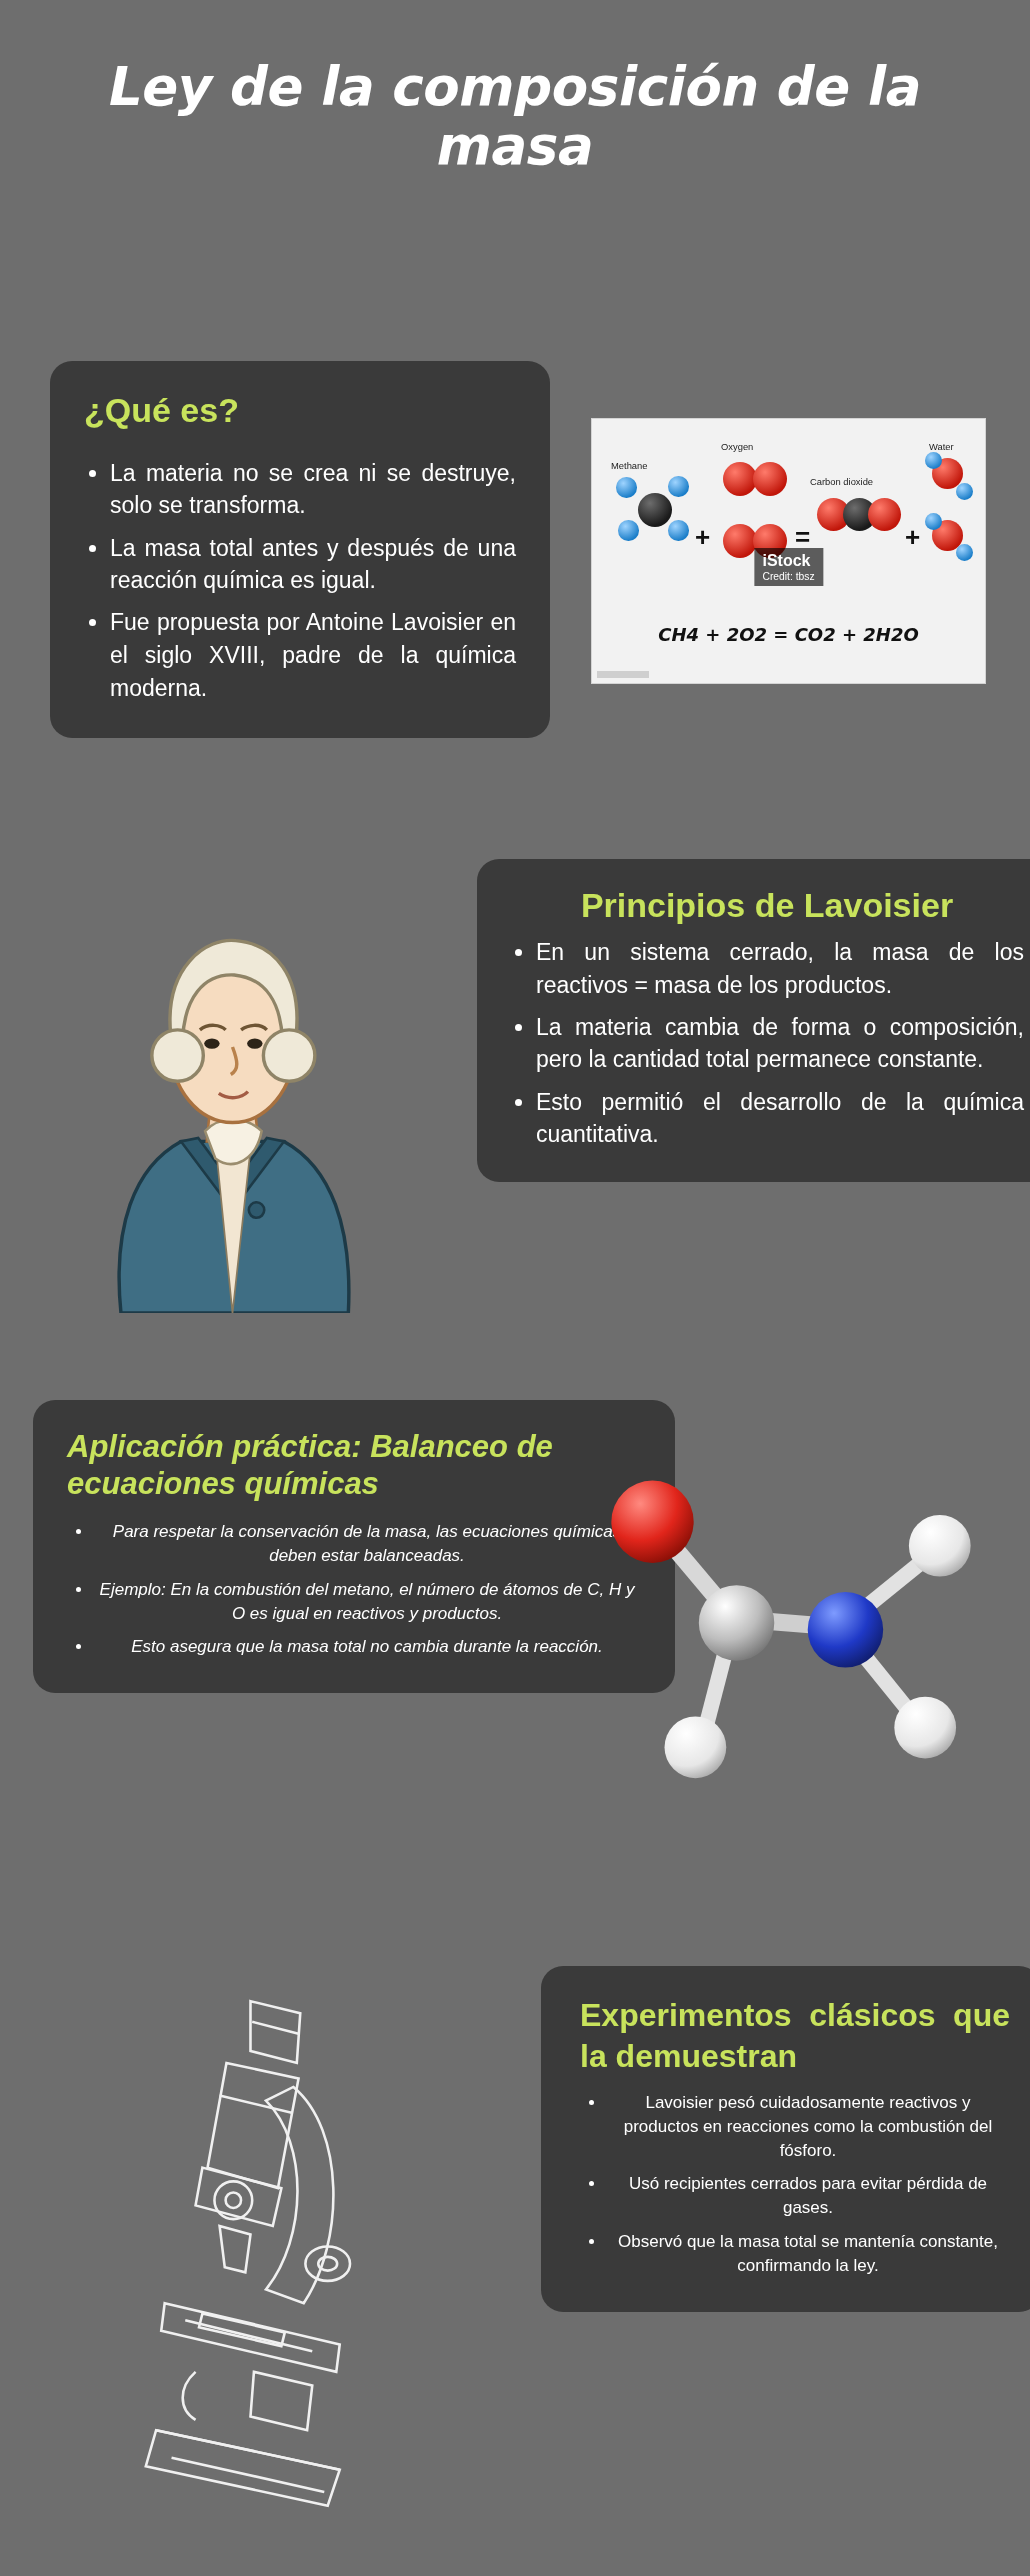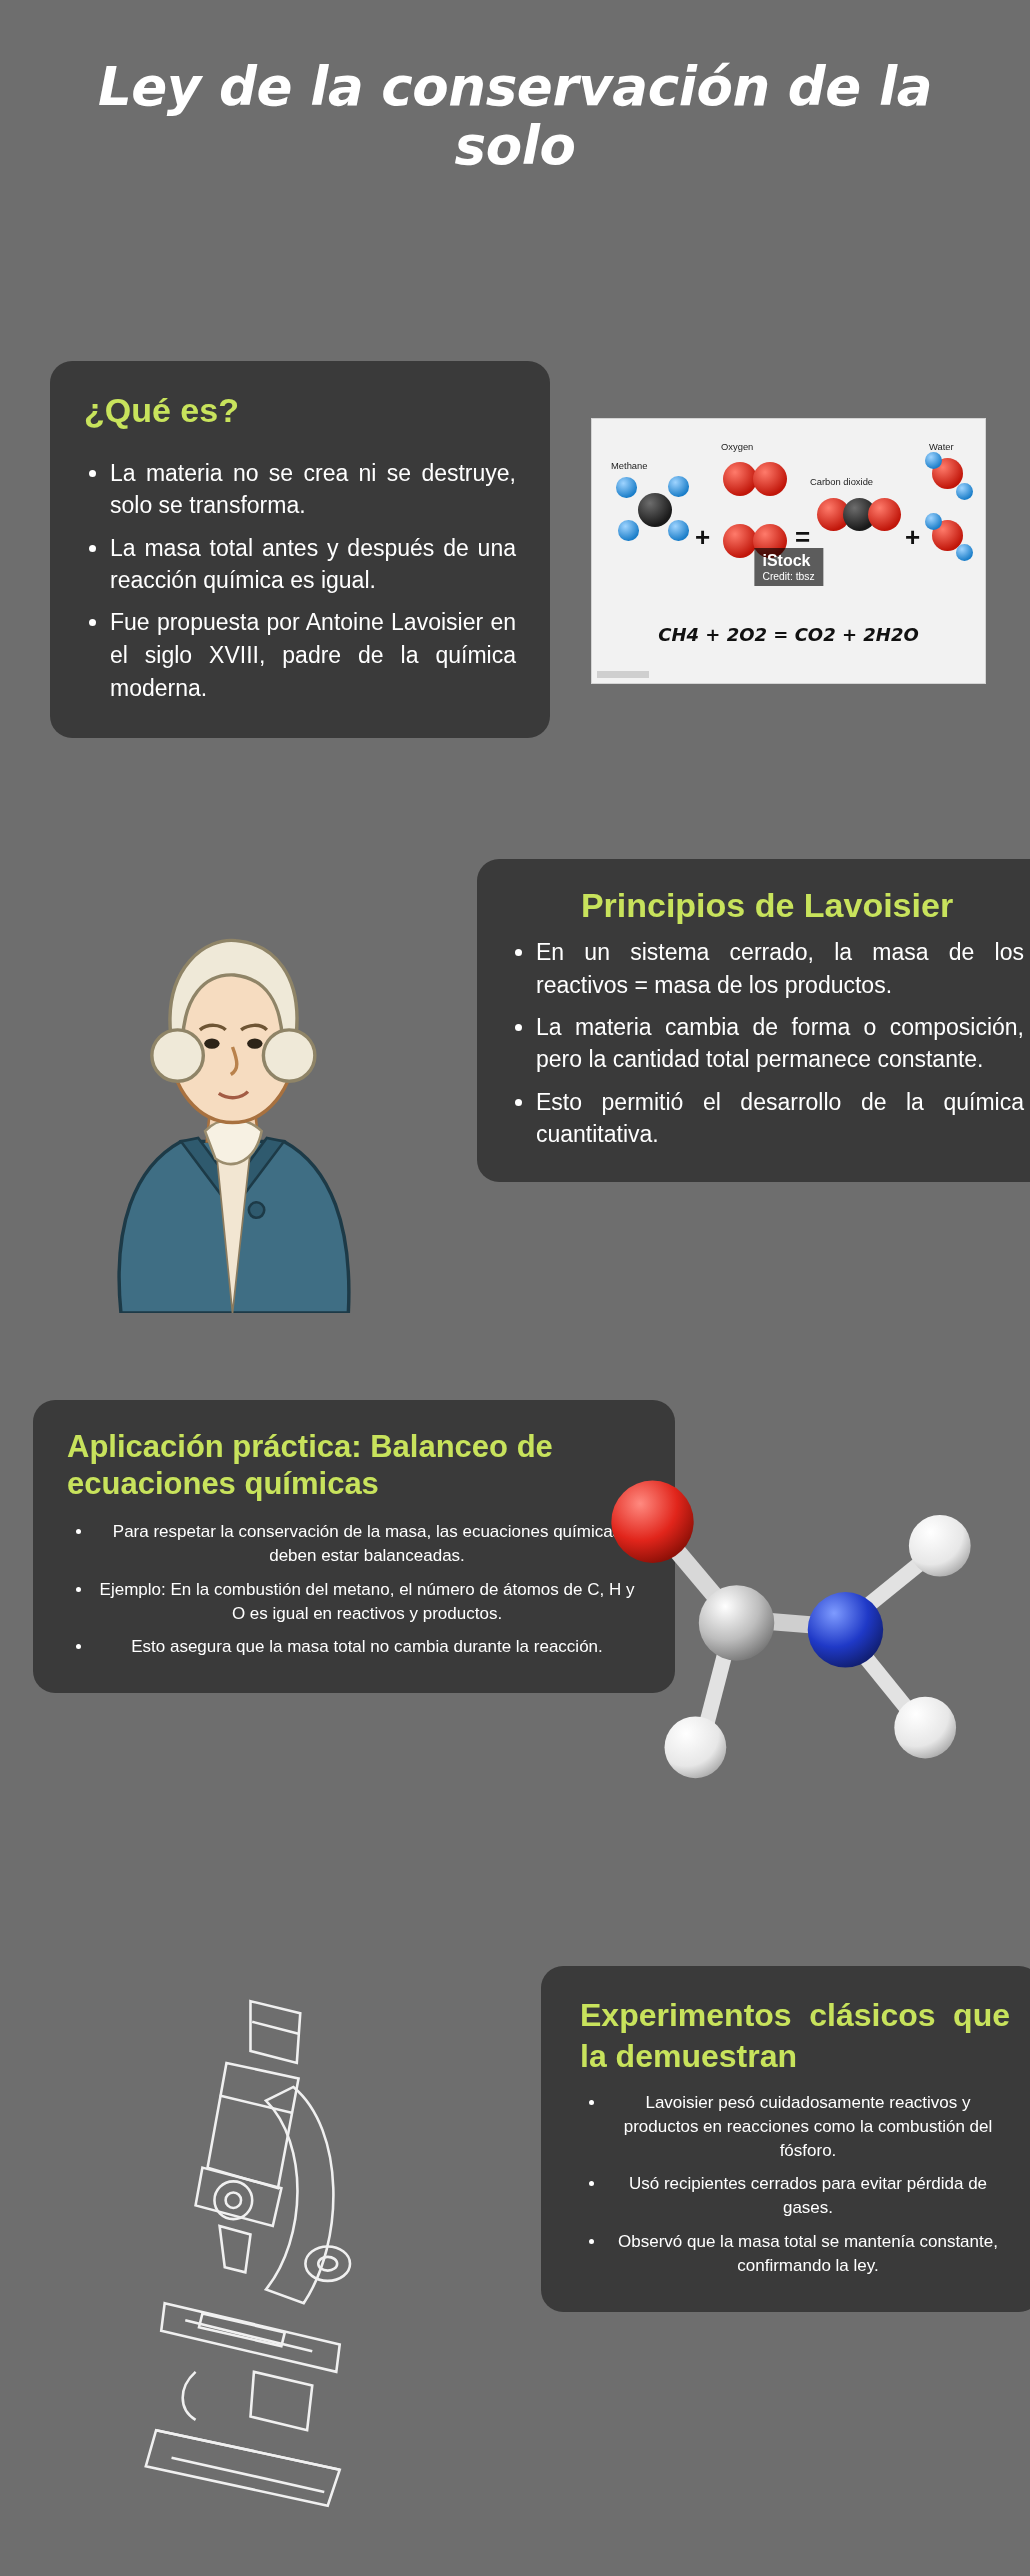--- a/index.html
+++ b/index.html
@@ -147,20 +147,21 @@
     width: 361px;
     height: 429px;
   }
 
   
   #card-aplicacion {
     left: 33px;
     top: 1400px;
     width: 642px;
     padding: 27.5px 34px 33px 34px;
+    font-style: italic;
   }
   #card-aplicacion h2 { font-size: 31px; line-height: 1.22; margin-bottom: 17px; }
   #card-aplicacion ul.bullets li { font-size: 17px; }
 
   
   #molecule {
     position: absolute;
     left: 592px;
     top: 1460px;
     width: 404px;
@@ -184,21 +185,21 @@
     top: 1984px;
     width: 361px;
     height: 532px;
   }
 </style>
 </head>
 <body>
 
 <div class="page">
 
-  <div class="title">Ley de la conservación de la solo</div>
+  <div class="title">Ley de la composición de la masa</div>
 
   <div class="card" id="card-whatis">
     <h2>¿Qué es?</h2>
     <ul class="bullets">
       <li>La materia no se crea ni se destruye, solo se transforma.</li>
       <li>La masa total antes y después de una reacción química es igual.</li>
       <li>Fue propuesta por Antoine Lavoisier en el siglo XVIII, padre de la química moderna.</li>
     </ul>
   </div>
 

